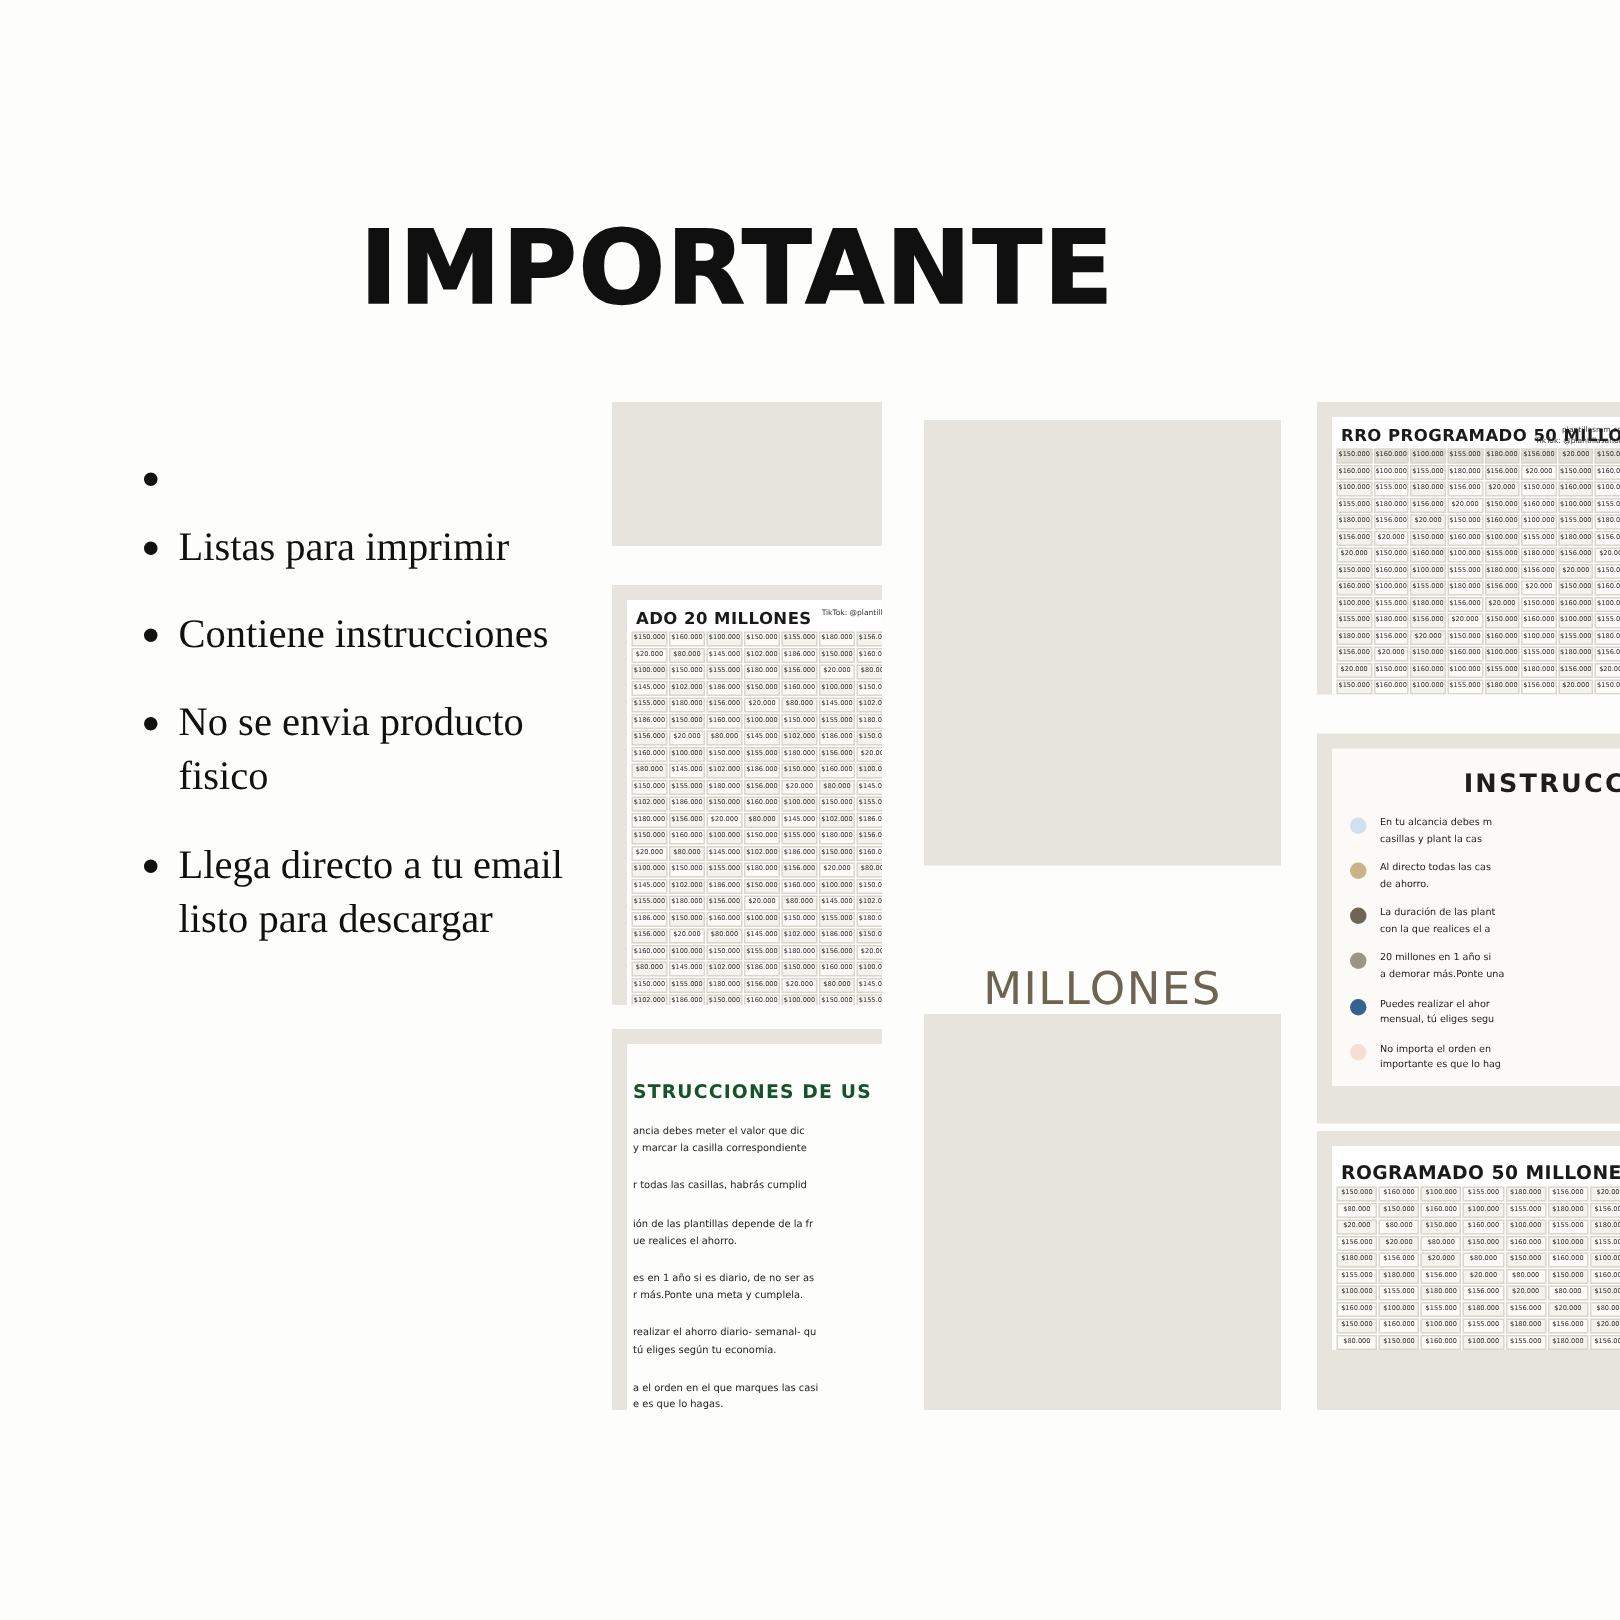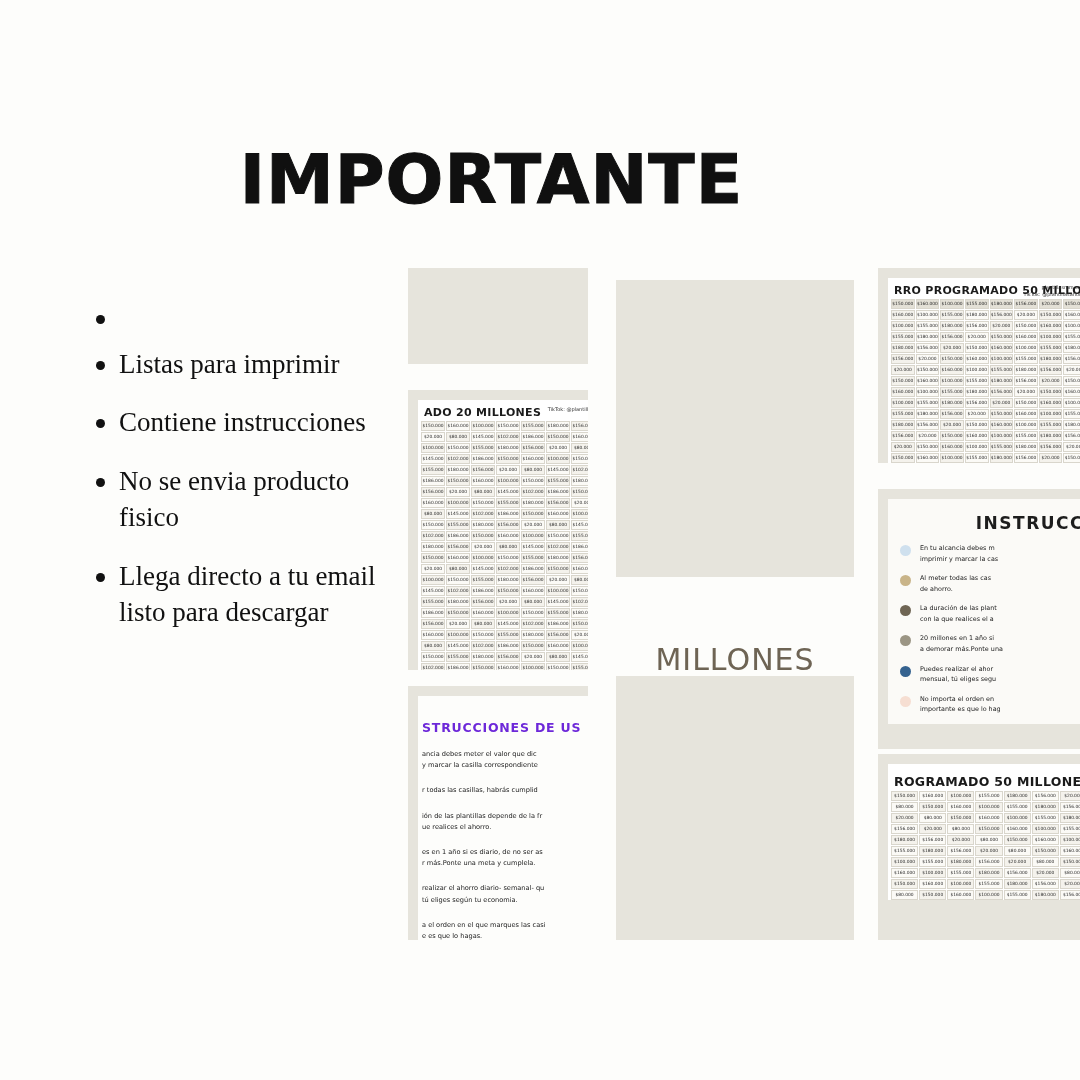--- a/index.html
+++ b/index.html
@@ -194,21 +194,21 @@
   
   .instr2 {
     background: #fdfdfb;
     font-family: "DejaVu Sans", sans-serif;
     position: relative;
   }
   .instr2-title {
     font-size: 12.5px;
     font-weight: bold;
     letter-spacing: .8px;
-    color: #6d28d9;
+    color: #14532d;
     padding: 24px 0 0 4px;
     white-space: nowrap;
   }
   .instr2-p {
     font-size: 6.6px;
     line-height: 1.7;
     color: #222;
     padding: 0 4px 0 4px;
     margin-top: 14px;
     white-space: nowrap;
@@ -621,27 +621,27 @@
   </div>
 
   <div class="card c3" style="top:210px; width:202px; height:260px;margin-top:11px;">
     <div class="card-inner instr">
       <div class="instr-title" style="text-align:right;padding-right:6px;">INSTRUCC</div>
       <div id="instr-rows">
           <div class="instr-row">
             <span class="instr-dot" style="background: rgb(207, 224, 238);"></span>
             <span class="instr-text">
               <div>En tu alcancia debes m</div>
-              <div>imprimir y marcar la cas</div>
+              <div>casillas y plant la cas</div>
             </span>
           </div>
           <div class="instr-row">
             <span class="instr-dot" style="background: rgb(201, 180, 137);"></span>
             <span class="instr-text">
-              <div>Al meter todas las cas</div>
+              <div>Al directo todas las cas</div>
               <div>de ahorro.</div>
             </span>
           </div>
           <div class="instr-row">
             <span class="instr-dot" style="background: rgb(111, 101, 84);"></span>
             <span class="instr-text">
               <div>La duración de las plant</div>
               <div>con la que realices el a</div>
             </span>
           </div>

